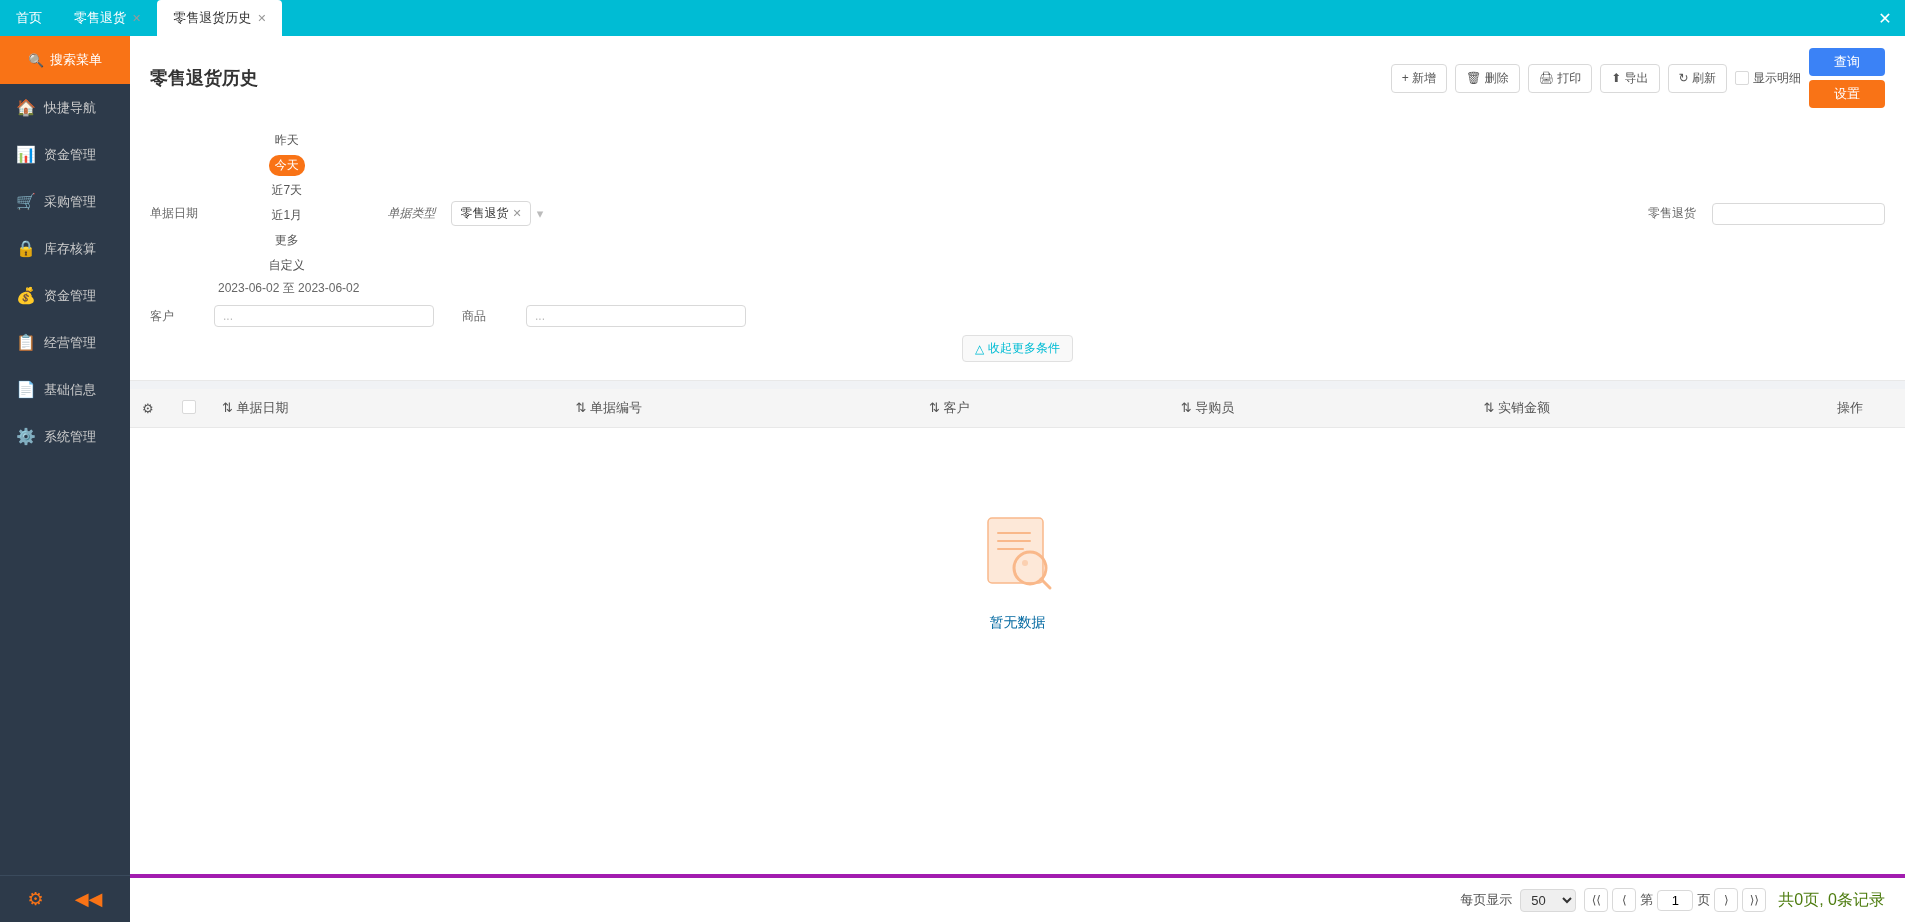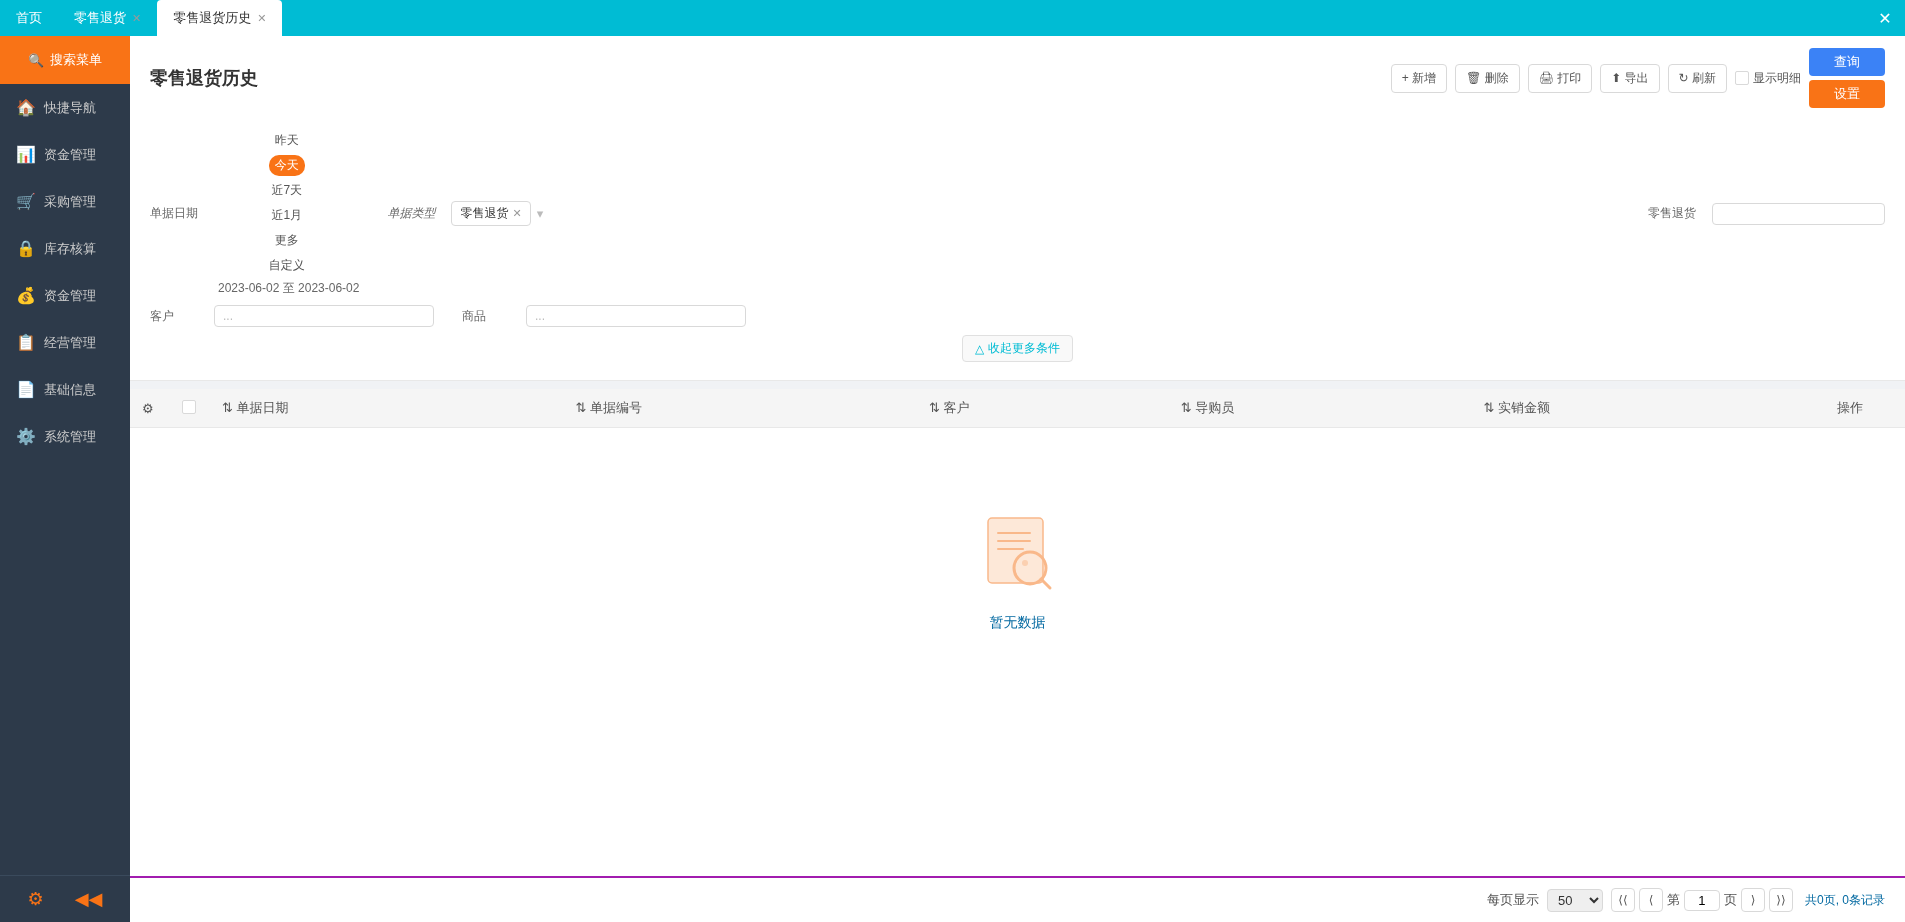--- a/index.html
+++ b/index.html
@@ -298,21 +298,21 @@
     .empty-icon {
       width: 100px;
       height: 90px;
       margin-bottom: 16px;
     }
     .empty-text { font-size: 14px; color: #0369a1; }
 
     
     .pagination-bar {
       background: white;
-      border-top: 2px solid #a21caf;
+      border-top: 4px solid #a21caf;
       padding: 10px 20px;
       display: flex;
       align-items: center;
       justify-content: flex-end;
       gap: 8px;
       flex-shrink: 0;
     }
     .pagination-label { color: #555; font-size: 13px; }
     .pagination-select {
       border: 1px solid #d9d9d9;
@@ -340,21 +340,21 @@
       font-size: 12px;
     }
     .page-num-input {
       width: 36px;
       border: 1px solid #d9d9d9;
       border-radius: 4px;
       text-align: center;
       padding: 2px 4px;
       font-size: 13px;
     }
-    .total-info { color: #0369a1; font-size: 12px; margin-left: 4px; }
+    .total-info { color: #4d7c0f; font-size: 16px; margin-left: 4px; }
 
     .checkbox-fake {
       width: 14px;
       height: 14px;
       border: 1px solid #d9d9d9;
       border-radius: 2px;
       background: white;
       display: inline-block;
     }
 

